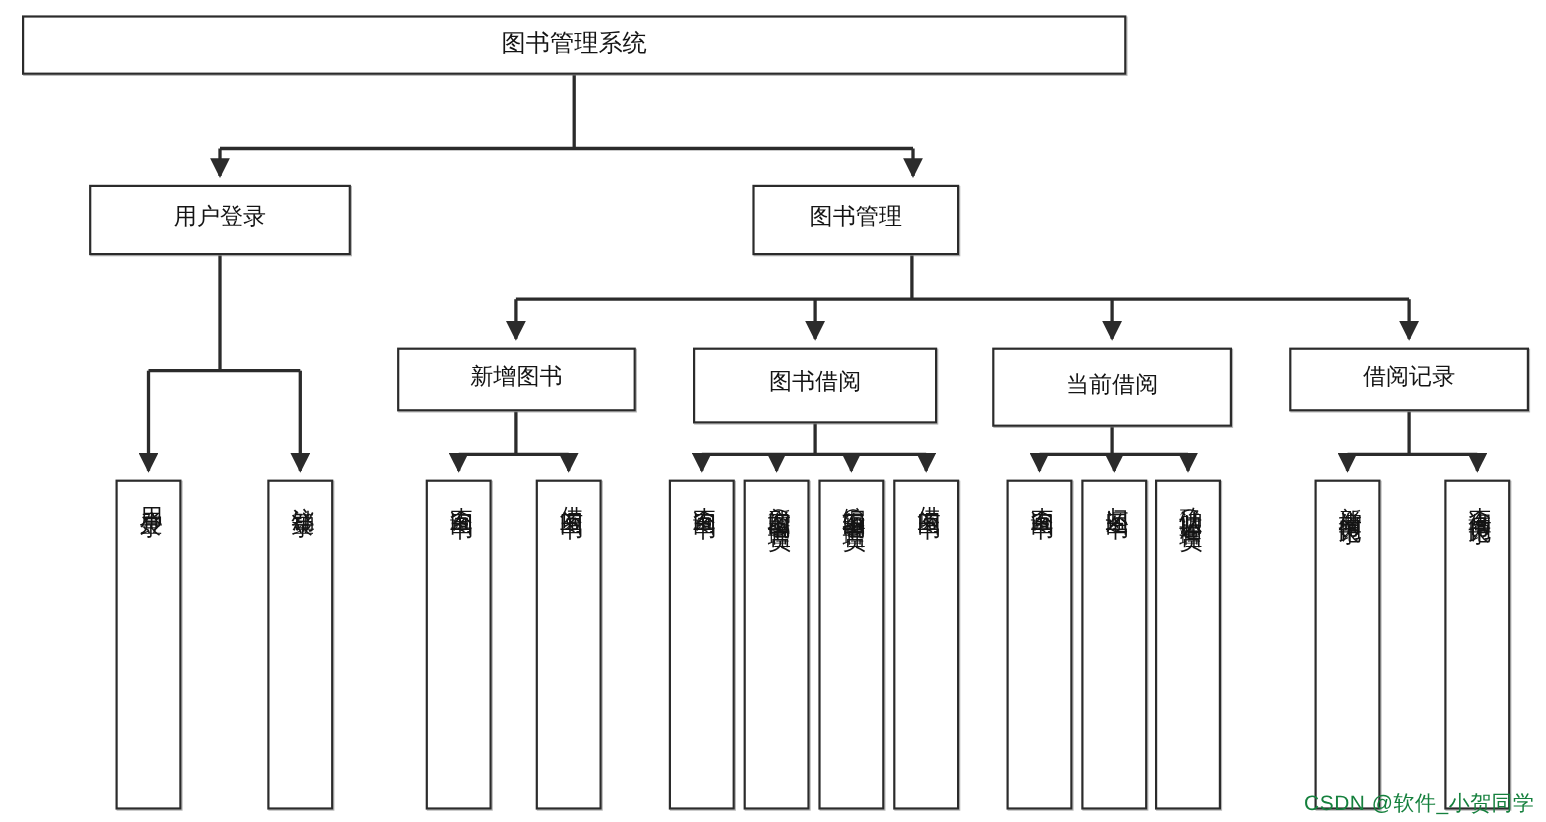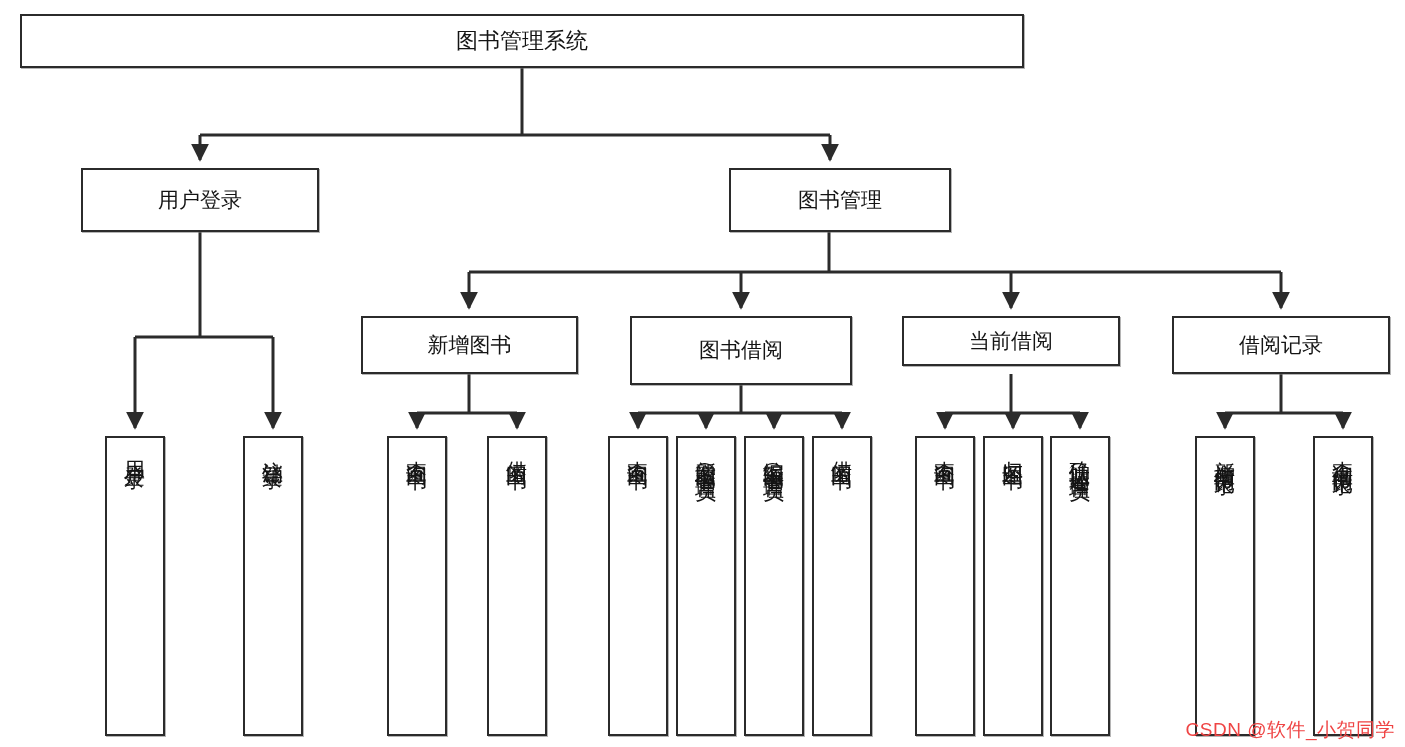--- a/index.html
+++ b/index.html
@@ -35,20 +35,21 @@
     align-items: center;
     justify-content: center;
     color: #111111;
   }
   .node-label {
     display: block;
     text-align: center;
     line-height: 1.18;
     color: #141414;
     white-space: nowrap;
+    font-family: Liberation Mono, monospace;
   }
   .node.horizontal .node-label {
     font-size: 21px;
   }
   .node.root .node-label {
     font-size: 22px;
   }
   .node.vertical {
     align-items: flex-start;
     padding-top: 6px;
@@ -128,31 +129,31 @@
     </g>
   </svg>
 
   <div class="node root horizontal" style="left: 20px; top: 14px; width: 1004px; height: 54px; border-color: rgb(43, 43, 43);">
     <span class="node-label">图书管理系统</span>
   </div>
 
   <div class="node horizontal" style="left: 81px; top: 168px; width: 238px; height: 64px; border-color: rgb(43, 43, 43);">
     <span class="node-label">用户登录</span>
   </div>
-  <div class="node horizontal" style="left: 729px; top: 168px; width: 222px; height: 64px; border-color: rgb(43, 43, 43);">
+  <div class="node horizontal" style="left: 684px; top: 168px; width: 188px; height: 64px; border-color: rgb(43, 43, 43);">
     <span class="node-label">图书管理</span>
   </div>
 
   <div class="node horizontal" style="left: 361px; top: 316px; width: 217px; height: 58px; border-color: rgb(43, 43, 43);">
     <span class="node-label">新增图书</span>
   </div>
   <div class="node horizontal" style="left: 630px; top: 316px; width: 222px; height: 69px; border-color: rgb(43, 43, 43);">
     <span class="node-label">图书借阅</span>
   </div>
-  <div class="node horizontal" style="left: 902px; top: 316px; width: 218px; height: 50px; border-color: rgb(43, 43, 43);">
+  <div class="node horizontal" style="left: 902px; top: 316px; width: 218px; height: 72px; border-color: rgb(43, 43, 43);">
     <span class="node-label">当前借阅</span>
   </div>
   <div class="node horizontal" style="left: 1172px; top: 316px; width: 218px; height: 58px; border-color: rgb(43, 43, 43); justify-content: center;">
     <span class="node-label">借阅记录</span>
   </div>
 
   <div class="node vertical" style="left: 105px; top: 436px; width: 60px; height: 300px; border-color: rgb(43, 43, 43);">
     <span class="node-label">用户登录</span>
   </div>
   <div class="node vertical" style="left: 243px; top: 436px; width: 60px; height: 300px; border-color: rgb(43, 43, 43);">
@@ -185,14 +186,14 @@
   <div class="node vertical" style="left: 1050px; top: 436px; width: 60px; height: 300px; border-color: rgb(43, 43, 43);">
     <span class="node-label">确认归还（管理员）</span>
   </div>
   <div class="node vertical" style="left: 1195px; top: 436px; width: 60px; height: 300px; border-color: rgb(43, 43, 43);">
     <span class="node-label">新增借阅记录</span>
   </div>
   <div class="node vertical" style="left: 1313px; top: 436px; width: 60px; height: 300px; border-color: rgb(43, 43, 43);">
     <span class="node-label">查询借阅记录</span>
   </div>
 
-  <div id="watermark" style="color: #ef4444; margin-left: 36px;">CSDN @软件_小贺同学</div>
+  <div id="watermark" style="color: #15803d; margin-left: 36px;">CSDN @软件_小贺同学</div>
 </div>
 
 </body></html>

